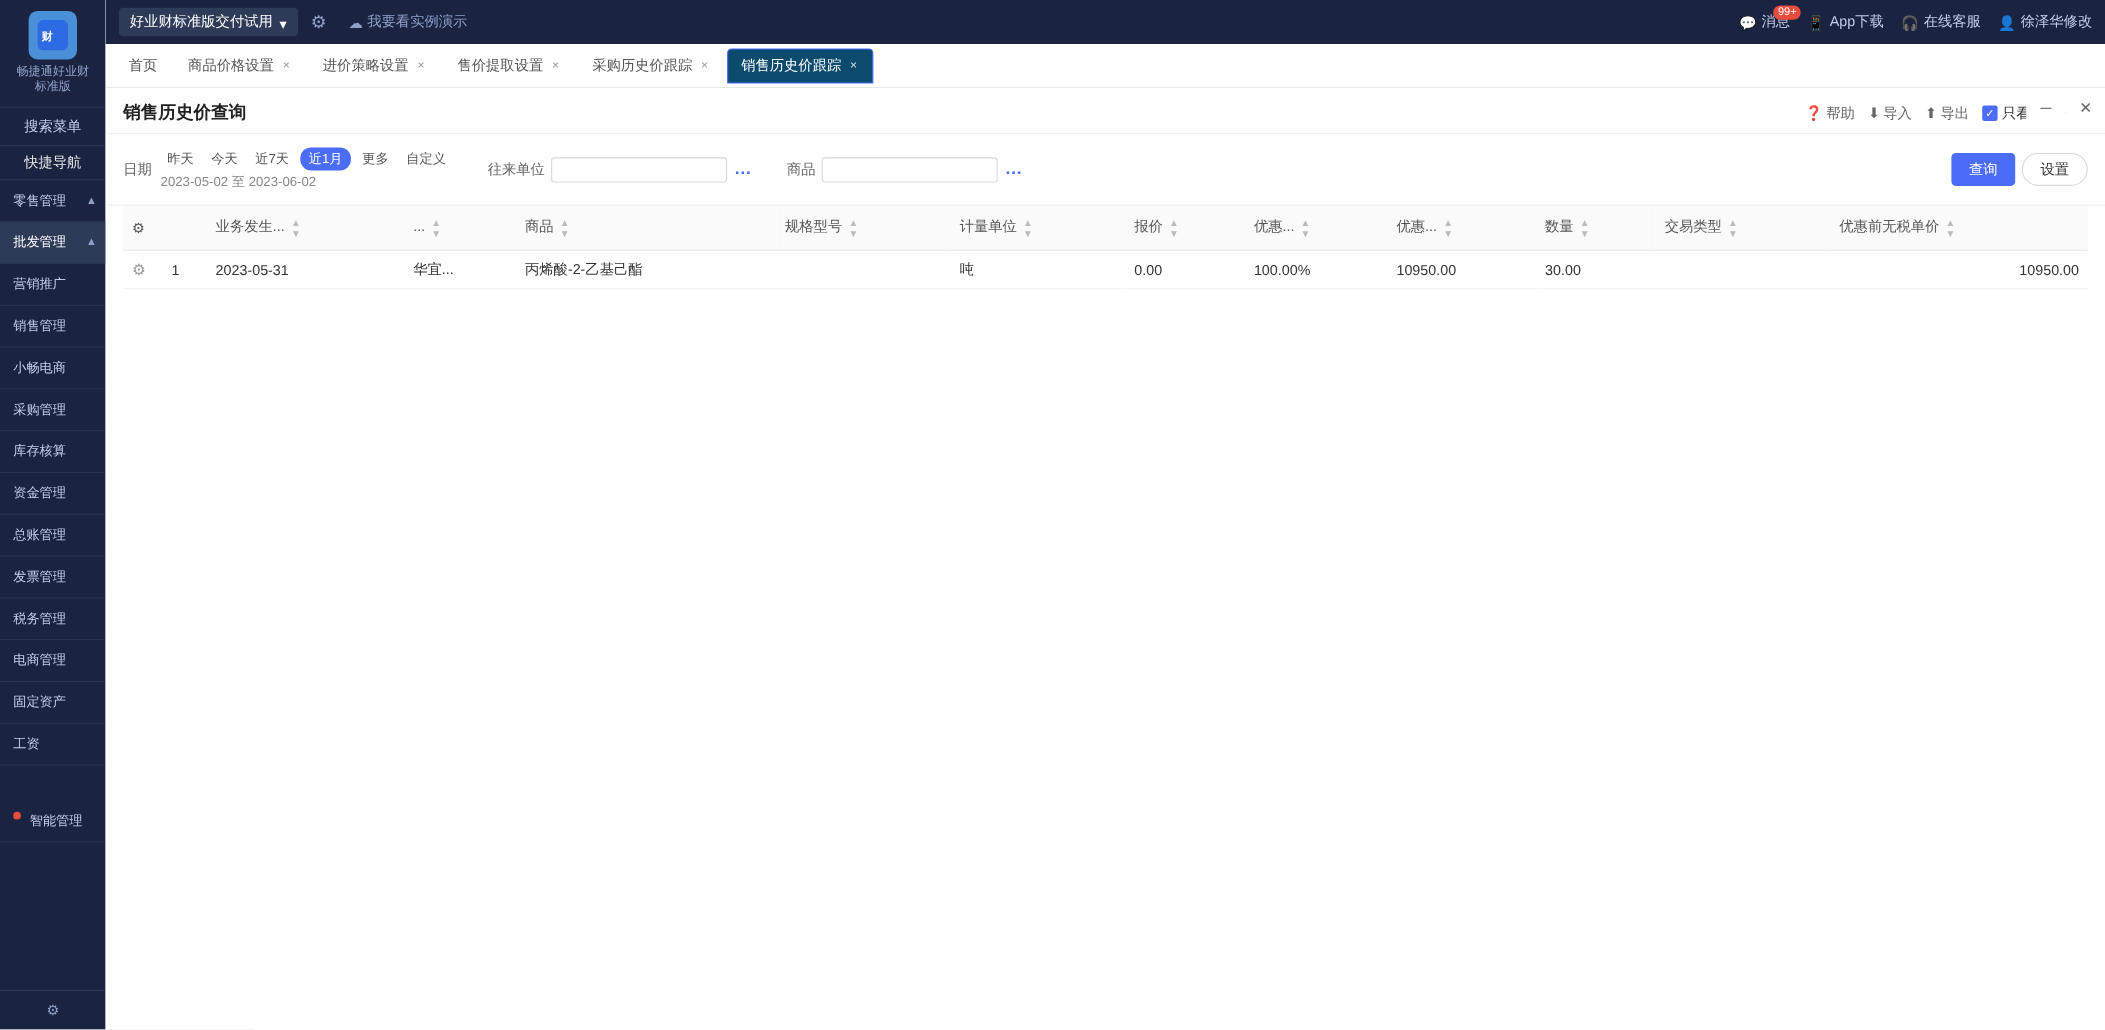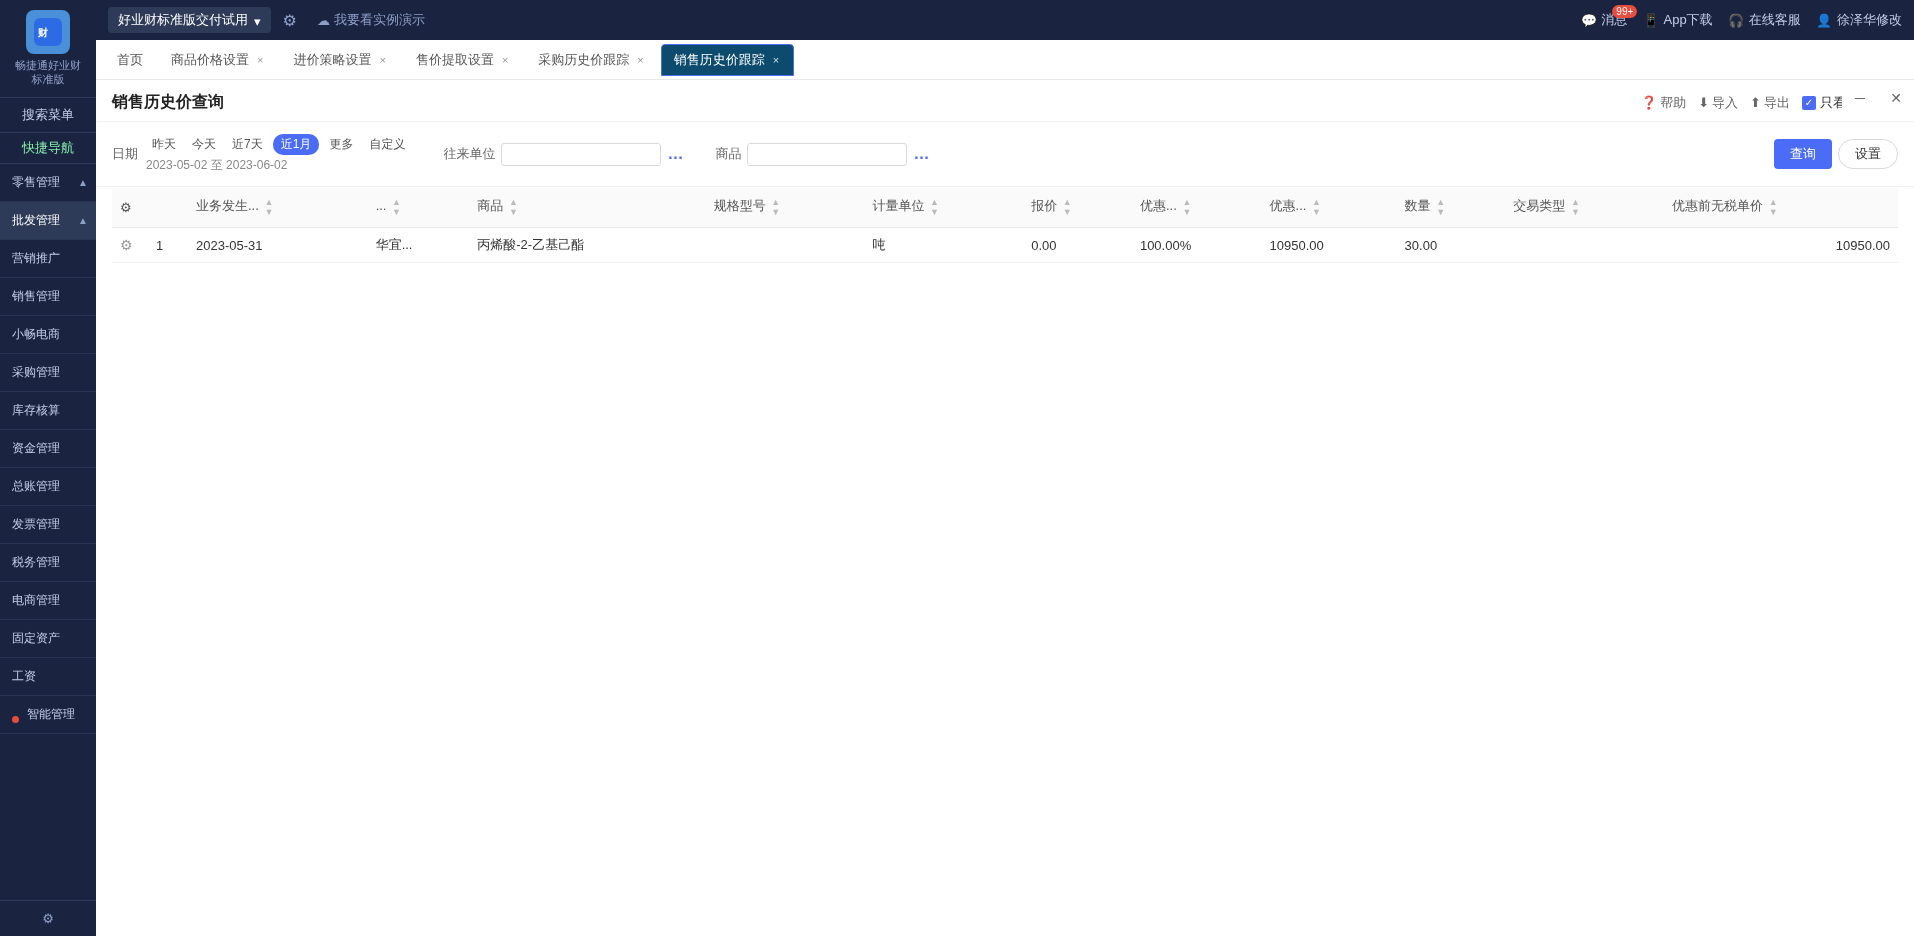--- a/index.html
+++ b/index.html
@@ -46,21 +46,21 @@
       text-align: center;
       cursor: pointer;
       color: #c5cde8;
       font-size: 13px;
       border-bottom: 1px solid #2d3a58;
     }
     .sidebar-nav {
       padding: 6px 0;
       text-align: center;
       cursor: pointer;
-      color: #86efac;
+      color: #e5e5e5;
       font-size: 13px;
       border-bottom: 1px solid #2d3a58;
     }
     .sidebar-item {
       padding: 10px 4px;
       text-align: center;
       cursor: pointer;
       color: #c5cde8;
       font-size: 12px;
       border-bottom: 1px solid #2a3454;
@@ -472,21 +472,21 @@
   <div class="sidebar-item">
     <span>电商管理</span>
   </div>
   <div class="sidebar-item">
     <span>固定资产</span>
   </div>
   <div class="sidebar-item">
     <span>工资</span>
   </div>
   <div class="sidebar-item">
-    <span style="display:flex;align-items:flex-end;gap:4px;">
+    <span style="display:flex;align-items:flex-start;gap:4px;margin-top:32px;">
       <span class="dot"></span>
       <span>智能管理</span>
     </span>
   </div>
   <div class="sidebar-bottom">
     <span>⚙</span>
   </div>
 </div>
 
 <div class="main-area">

